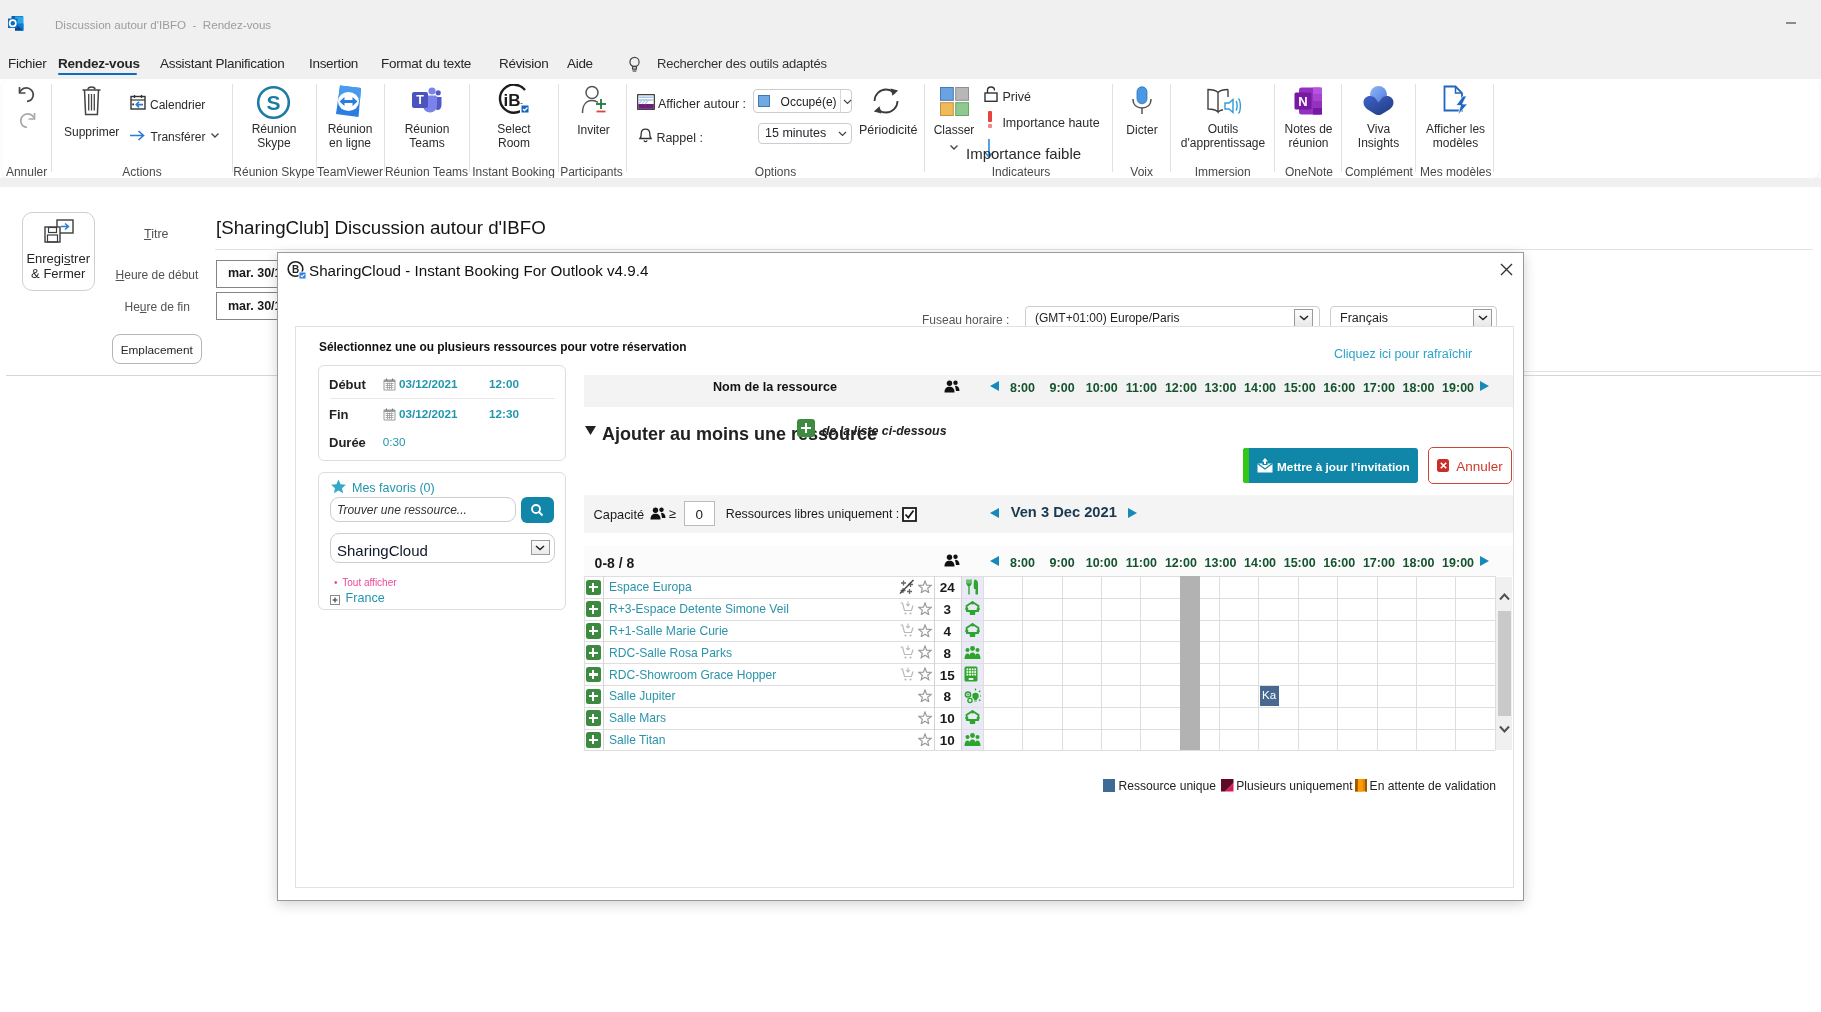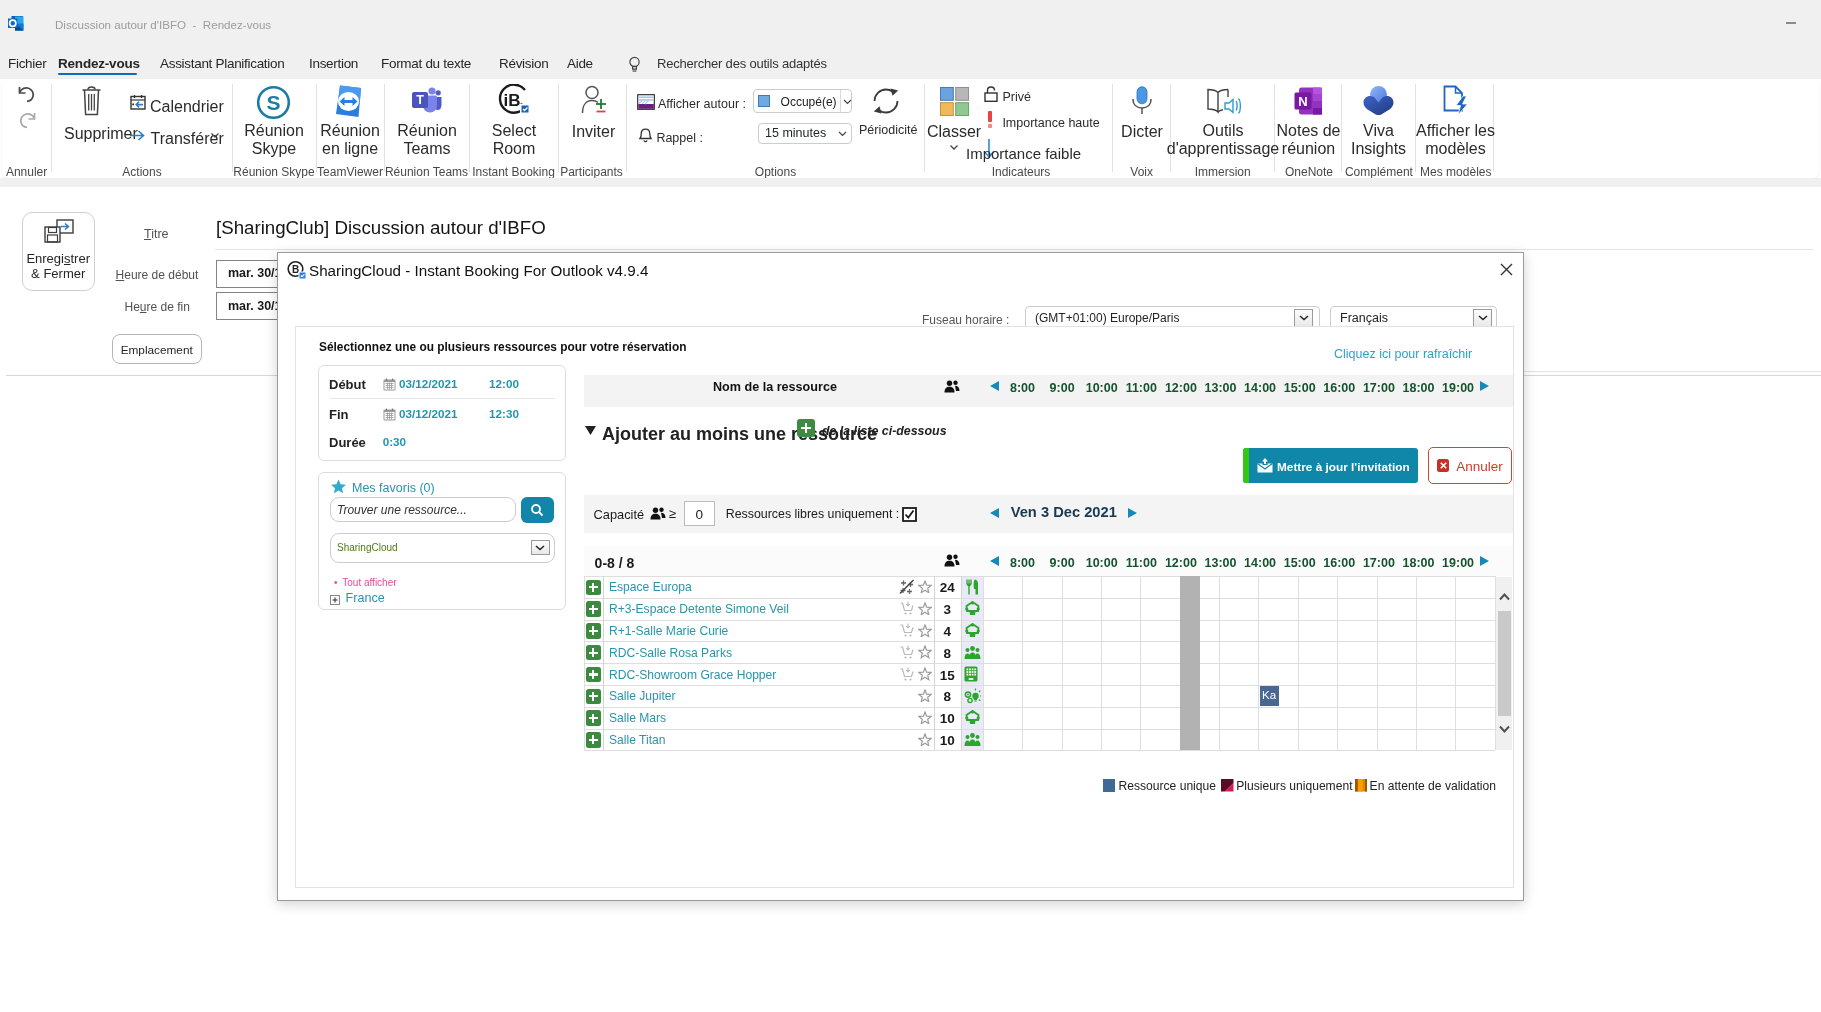--- a/index.html
+++ b/index.html
@@ -1,18 +1,18 @@
 <!DOCTYPE html>
 <html><head><meta charset="utf-8"><style>
 *{margin:0;padding:0;box-sizing:border-box}
 html,body{width:1821px;height:1012px;background:#fff;font-family:"Liberation Sans",sans-serif;overflow:hidden}
 .a{position:absolute}
 .tab{position:absolute;top:56px;font-size:13.5px;color:#262626;letter-spacing:-0.3px;white-space:nowrap}
 .glab{position:absolute;top:165px;font-size:12px;color:#494949;white-space:nowrap;text-align:center}
-.rlab{position:absolute;font-size:16px;color:#2b2b2b;white-space:nowrap;text-align:center}
+.rlab{position:absolute;font-size:12px;color:#2b2b2b;white-space:nowrap;text-align:center}
 .rdiv{position:absolute;top:84px;width:1px;height:88px;background:#e1e1e1}
 .ddbox{position:absolute;background:#fff;border:1px solid #ccc;border-radius:4px}
 .arrbox{position:absolute;border:1px solid #9a9a9a;background:linear-gradient(#fcfcfc,#e9e9e9);display:flex;align-items:center;justify-content:center}
 .tlabel{position:absolute;font-size:12.5px;font-weight:bold;color:#14532d;white-space:nowrap;transform:translateX(-50%)}
 .rowname{position:absolute;font-size:12.1px;color:#2a94aa;white-space:nowrap}
 .num{position:absolute;font-size:13.5px;font-weight:bold;color:#1a1a1a;transform:translateX(-50%)}
 .plusbtn{position:absolute;width:15.5px;height:15.5px;background:#3c8a3f;border-radius:2.5px}
 .plusbtn:before{content:"";position:absolute;left:3.2px;top:6.7px;width:9px;height:2.2px;background:#fff}
 .plusbtn:after{content:"";position:absolute;left:6.6px;top:3.3px;width:2.2px;height:9px;background:#fff}
 .legsq{position:absolute;width:12.5px;height:12.5px;top:779px}
@@ -315,35 +315,35 @@
 <svg class="a" style="left:383px;top:407.5px" width="13" height="13" viewBox="0 0 13 13">
 <rect x="0.5" y="1.5" width="12" height="11" rx="1" fill="#9a9a9a"></rect>
 <rect x="1.5" y="4" width="10" height="7.5" fill="#fff"></rect>
 <path d="M2.5 5.5 h8 M2.5 7.5 h8 M2.5 9.5 h8 M4.5 4.5 v7 M6.5 4.5 v7 M8.5 4.5 v7" stroke="#9a9a9a" stroke-width="0.8"></path>
 <line x1="3.5" y1="0.5" x2="3.5" y2="2.5" stroke="#777" stroke-width="1.2"></line>
 <line x1="9.5" y1="0.5" x2="9.5" y2="2.5" stroke="#777" stroke-width="1.2"></line>
 </svg>
 <div class="a" style="left:399px;top:406.5px;font-size:11.7px;font-weight:bold;color:#2196ad">03/12/2021</div>
 <div class="a" style="left:489px;top:406.5px;font-size:11.7px;font-weight:bold;color:#2196ad">12:30</div>
 <div class="a" style="left:329px;top:434.5px;font-size:13px;font-weight:bold;color:#222">Durée</div>
-<div class="a" style="left:382.7px;top:434.5px;font-size:11.7px;font-weight:bold;color:#2196ad">0:30</div>
+<div class="a" style="left:382.7px;top:434.5px;font-size:11.7px;font-weight:normal;color:#2196ad">0:30</div>
 <div class="a" style="left:318px;top:472px;width:248px;height:138px;background:#fff;border:1px solid #ddd;border-radius:6px"></div>
 <svg class="a" style="left:330px;top:478.6px" width="17" height="15" viewBox="0 0 17 15">
 <path d="M8.5 0.5 L10.6 5.3 L15.9 5.8 L12 9.2 L13.1 14.3 L8.5 11.6 L3.9 14.3 L5 9.2 L1.1 5.8 L6.4 5.3 Z" fill="#33a9cc"></path>
 </svg>
 <div class="a" style="left:352px;top:480.5px;font-size:12.5px;color:#2196ad">Mes favoris (0)</div>
 <div class="a" style="left:330px;top:497.4px;width:186px;height:25px;background:#fff;border:1px solid #ccc;border-radius:9px"></div>
 <div class="a" style="left:337px;top:503px;font-size:12px;font-style:italic;color:#333">Trouver une ressource...</div>
 <div class="a" style="left:520.5px;top:496.7px;width:33px;height:26px;background:#1286a8;border-radius:6px"></div>
 <svg class="a" style="left:530px;top:503px" width="14" height="14" viewBox="0 0 14 14">
 <circle cx="6" cy="6" r="4" fill="none" stroke="#fff" stroke-width="1.8"></circle>
 <line x1="9" y1="9" x2="12.5" y2="12.5" stroke="#fff" stroke-width="1.8"></line>
 </svg>
 <div class="a" style="left:330px;top:533px;width:225px;height:30px;background:#fff;border:1px solid #ccc;border-radius:9px"></div>
-<div class="a" style="left:337px;top:541.5px;font-size:10px;color:#4d7c0f">SharingCloud</div>
+<div class="a" style="left:337px;top:541.5px;font-size:15px;color:#0f172a">SharingCloud</div>
 <div class="arrbox" style="left:530.9px;top:540.4px;width:19px;height:15px">
     <svg width="10" height="6" viewBox="0 0 10 6">
       <path d="M1 1 L5 4.5 L9 1" fill="none" stroke="#222" stroke-width="1.5"></path>
     </svg>
   </div>
 <div class="a" style="left:334px;top:577px;font-size:10px;color:#ec4899">• <span style="margin-left:2px">Tout afficher</span></div>
 <svg class="a" style="left:330px;top:594.5px" width="10" height="10" viewBox="0 0 10 10">
 <rect x="0.5" y="0.5" width="9" height="9" fill="#fff" stroke="#888" stroke-width="1"></rect>
 <line x1="2.5" y1="5" x2="7.5" y2="5" stroke="#444" stroke-width="1.2"></line>
 <line x1="5" y1="2.5" x2="5" y2="7.5" stroke="#444" stroke-width="1.2"></line>

